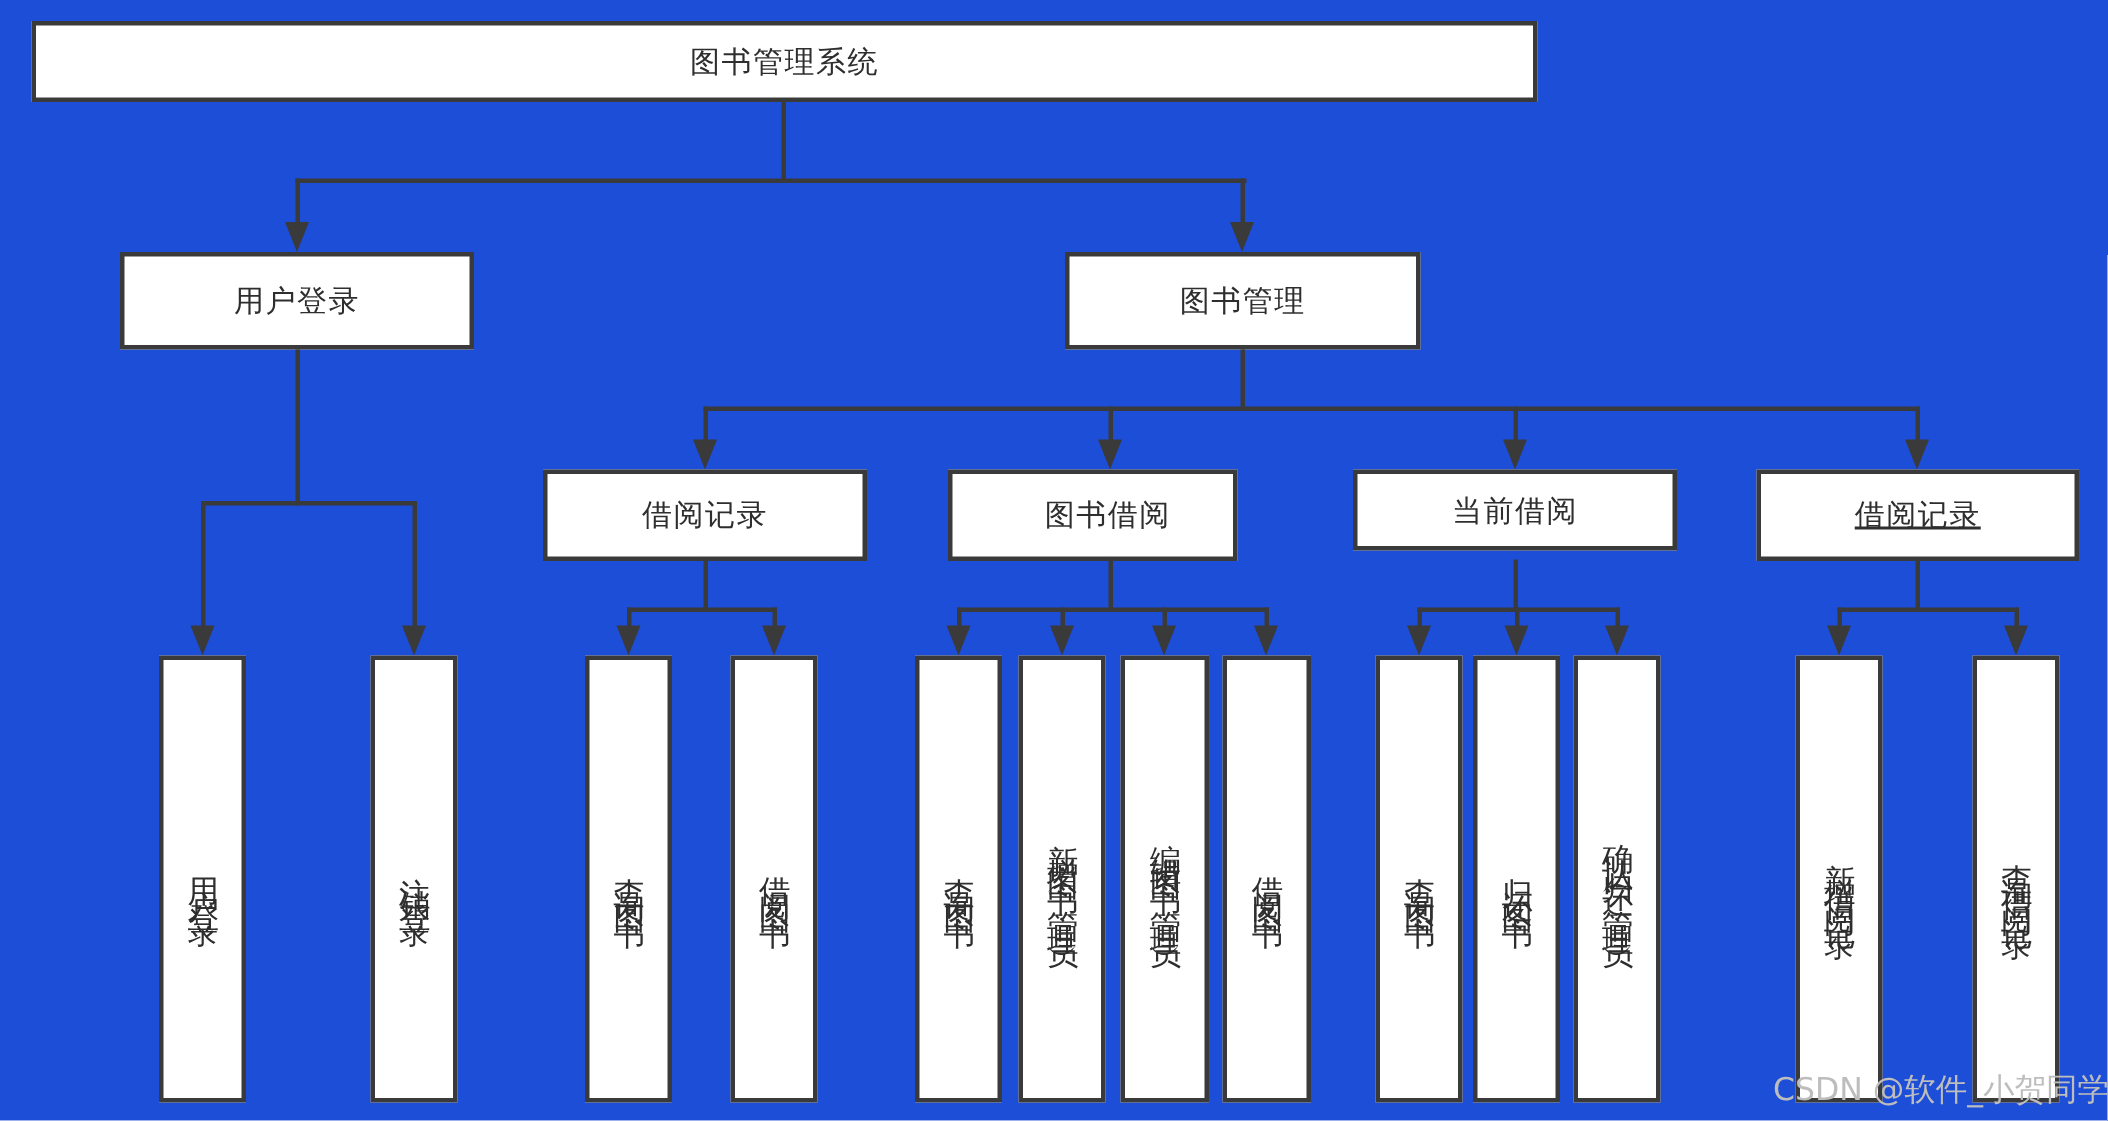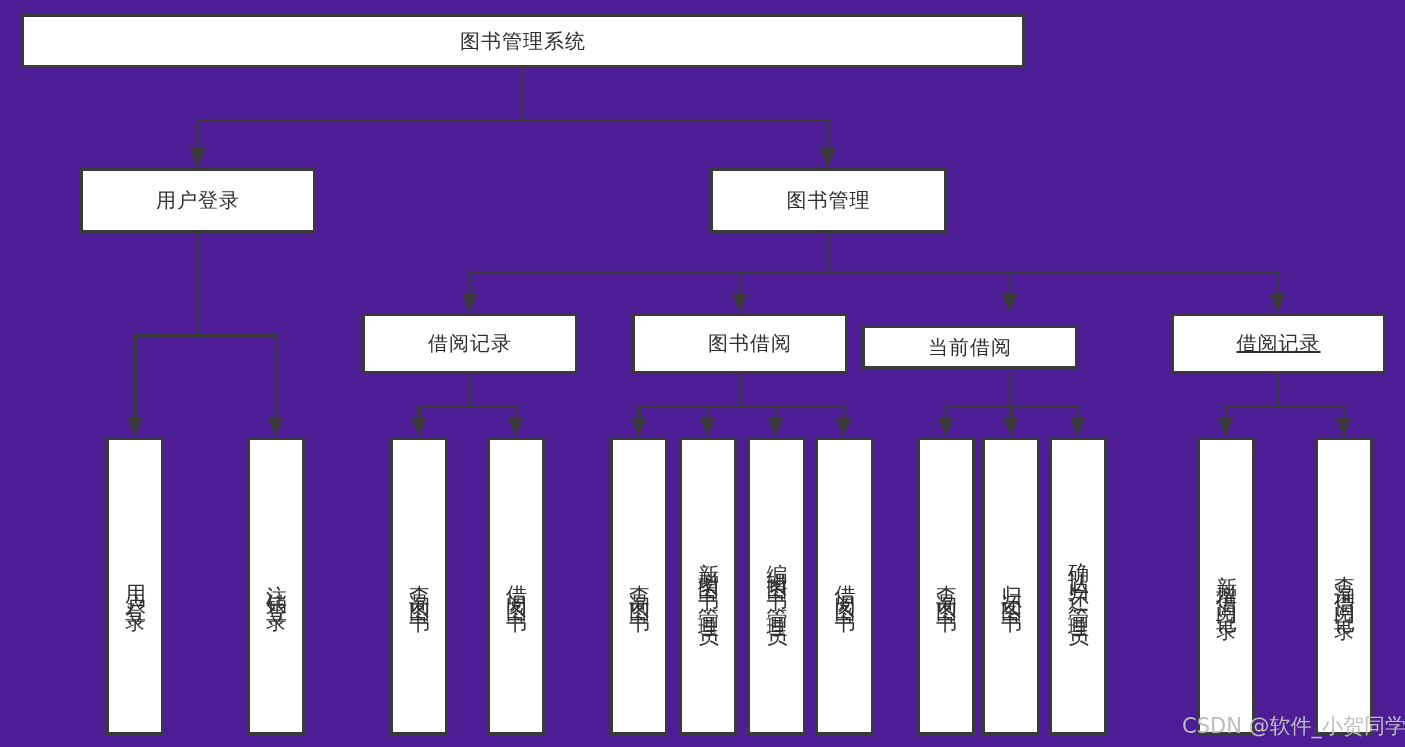--- a/index.html
+++ b/index.html
@@ -1,20 +1,20 @@
 <!DOCTYPE html>
 <html><head>
 <meta charset="utf-8">
 <style>
   html, body { margin: 0; padding: 0; background: #ffffff; }
   .canvas {
     position: relative;
     width: 1405px;
     height: 747px;
-    background: #4c1d95;
+    background: #1d4ed8;
     font-family: "DejaVu Sans", "Liberation Sans", sans-serif;
     overflow: hidden;
   }
   .box {
     position: absolute;
     box-sizing: border-box;
     background: #ffffff;
     border: 3px solid #3a3a3a;
     display: flex;
     align-items: center;
@@ -86,24 +86,24 @@
   <div class="line" style="left:739px;  top:271px; width:3px; height:23px;"></div>
   <div class="arrow" style="left:732px;  top:293px;"></div>
   <div class="line" style="left:1009px; top:271px; width:3px; height:23px;"></div>
   <div class="arrow" style="left:1002px; top:293px;"></div>
   <div class="line" style="left:1277px; top:271px; width:3px; height:23px;"></div>
   <div class="arrow" style="left:1270px; top:293px;"></div>
 
   <div class="box hnode" style="left:362px; top:313px; width:216px; height:61px;">
     <span>借阅记录</span>
   </div>
-  <div class="box hnode" style="left:632px; top:313px; width:216px; height:61px;padding-left:20px;">
+  <div class="box hnode" style="left:632px; top:313px; width:193px; height:61px;padding-left:20px;">
     <span>图书借阅</span>
   </div>
-  <div class="box hnode" style="left:862px; top:313px; width:216px; height:44px;margin-top:12px;">
+  <div class="box hnode" style="left:902px; top:313px; width:216px; height:54px;">
     <span>当前借阅</span>
   </div>
   <div class="box hnode" style="left:1171px; top:313px; width:215px; height:61px;text-decoration:underline;">
     <span>借阅记录</span>
   </div>
 
   <div class="line" style="left:469px;  top:373px; width:3px; height:34px;"></div>
   <div class="line" style="left:739px;  top:373px; width:3px; height:34px;"></div>
   <div class="line" style="left:1009px; top:373px; width:3px; height:34px;"></div>
   <div class="line" style="left:1277px; top:373px; width:3px; height:34px;"></div>

